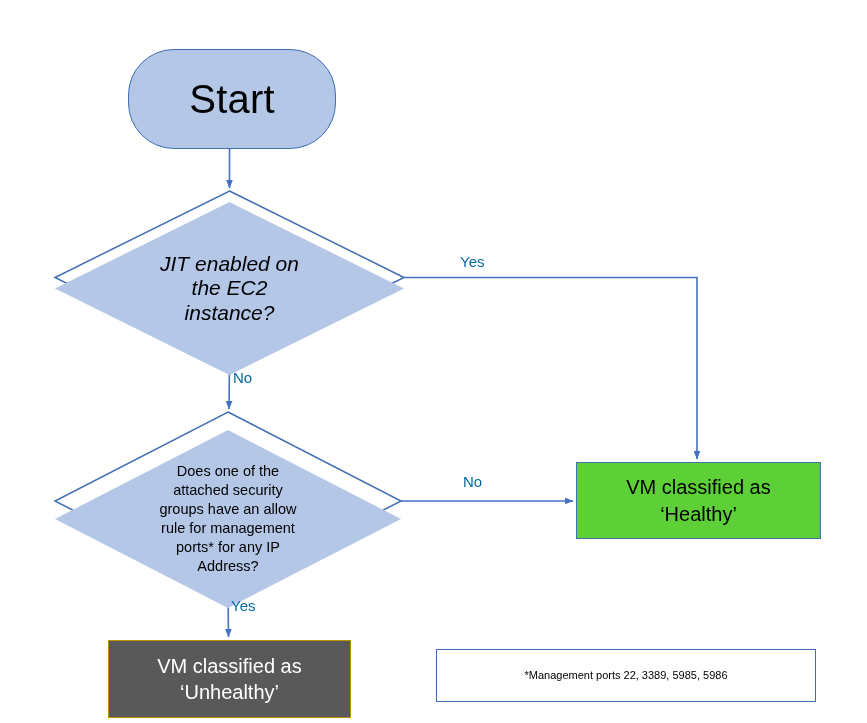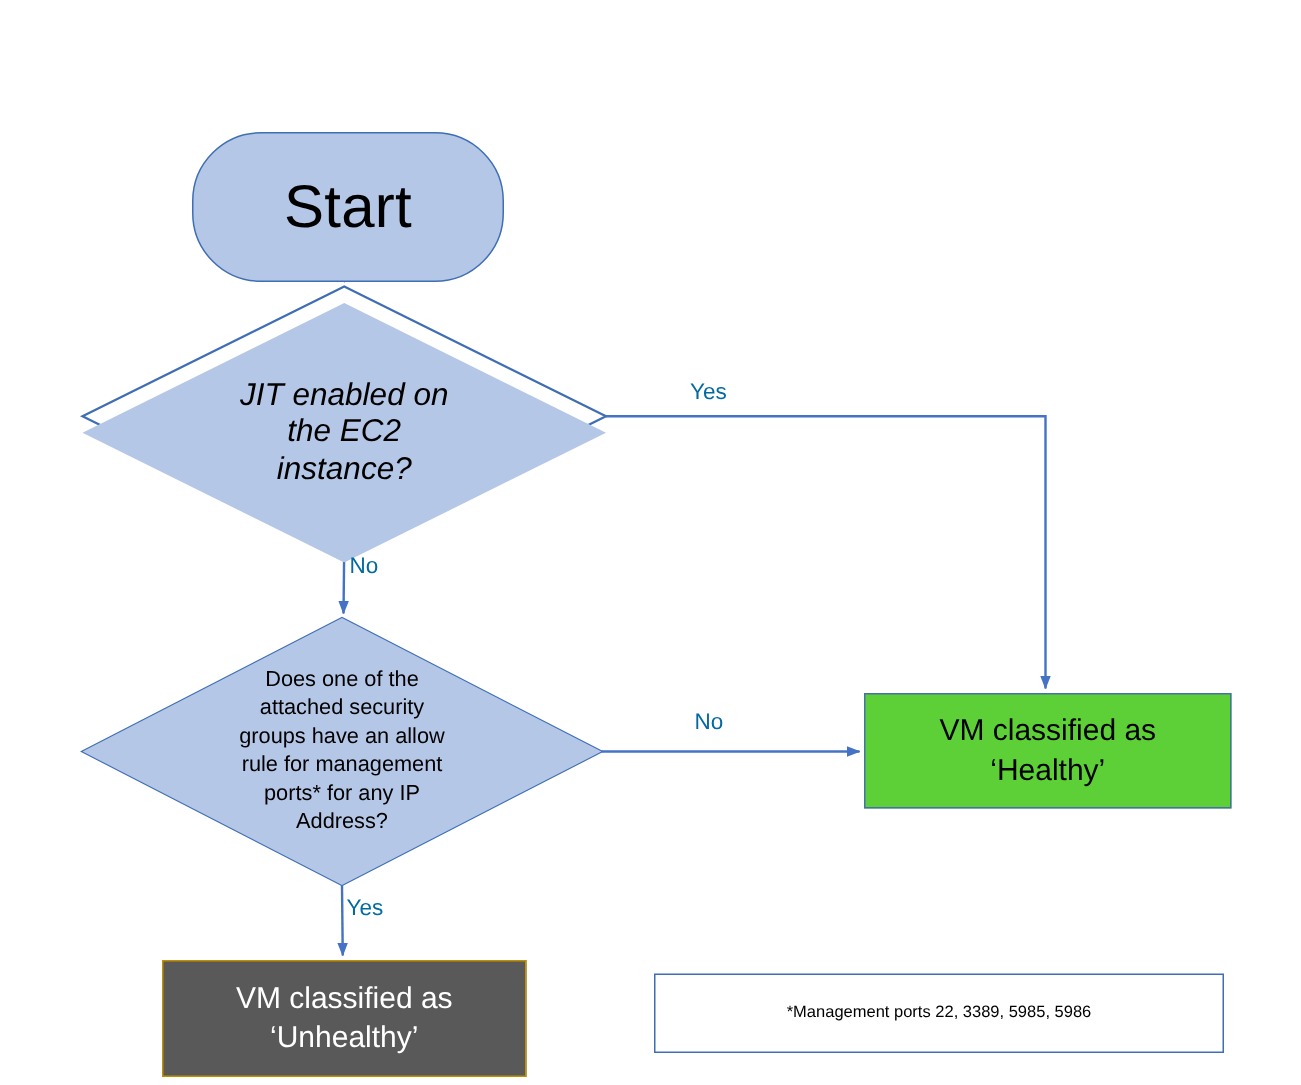--- a/index.html
+++ b/index.html
@@ -45,21 +45,20 @@
 
   
   .terminator {
     left: 128px;
     top: 49px;
     width: 208px;
     height: 100px;
     background: #b4c7e7;
     border: 1.5px solid #3f6eb5;
     border-radius: 46px;
-    margin-top: 39px;
   }
   .terminator .label {
     font-size: 40px;
     letter-spacing: .2px;
   }
 
   
   .diamond {
     background: transparent;
   }
@@ -84,21 +83,21 @@
     height: 173px;
     font-style: italic;
   }
   #decision-jit .label {
     font-size: 21px;
     padding: 0 62px;
   }
 
   #decision-sg {
     left: 55px;
-    top: 412px;
+    top: 430px;
     width: 346px;
     height: 178px;
   }
   #decision-sg .label {
     font-size: 14.5px;
     padding: 0 52px;
     line-height: 1.3;
   }
 
   

